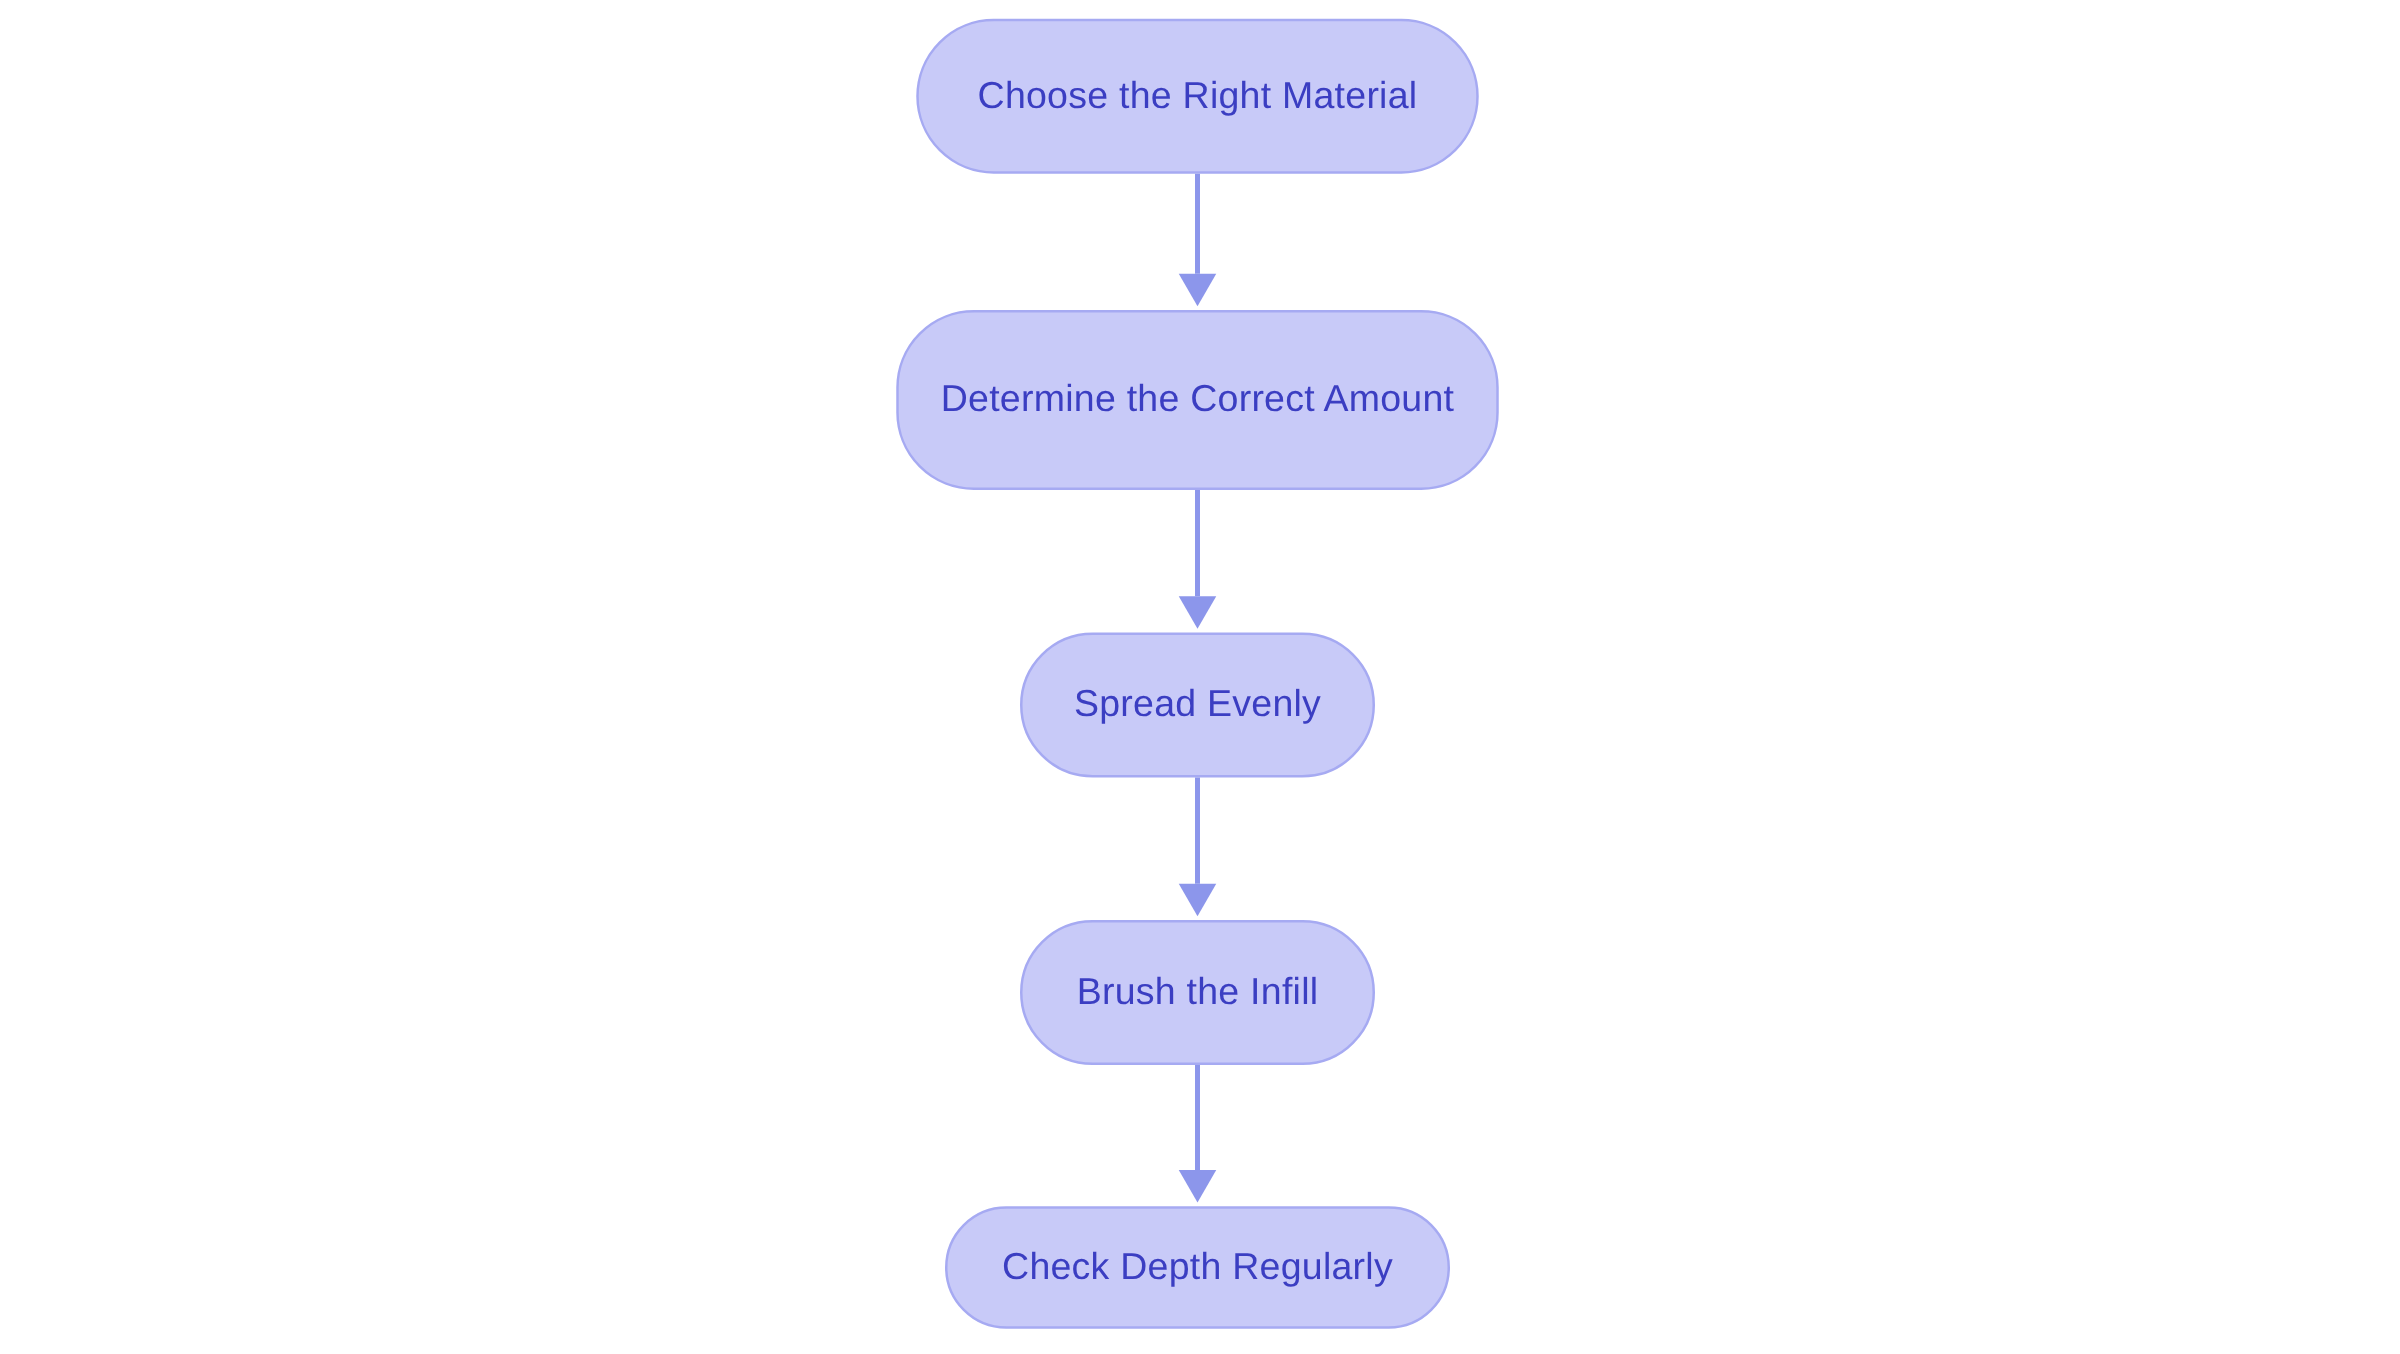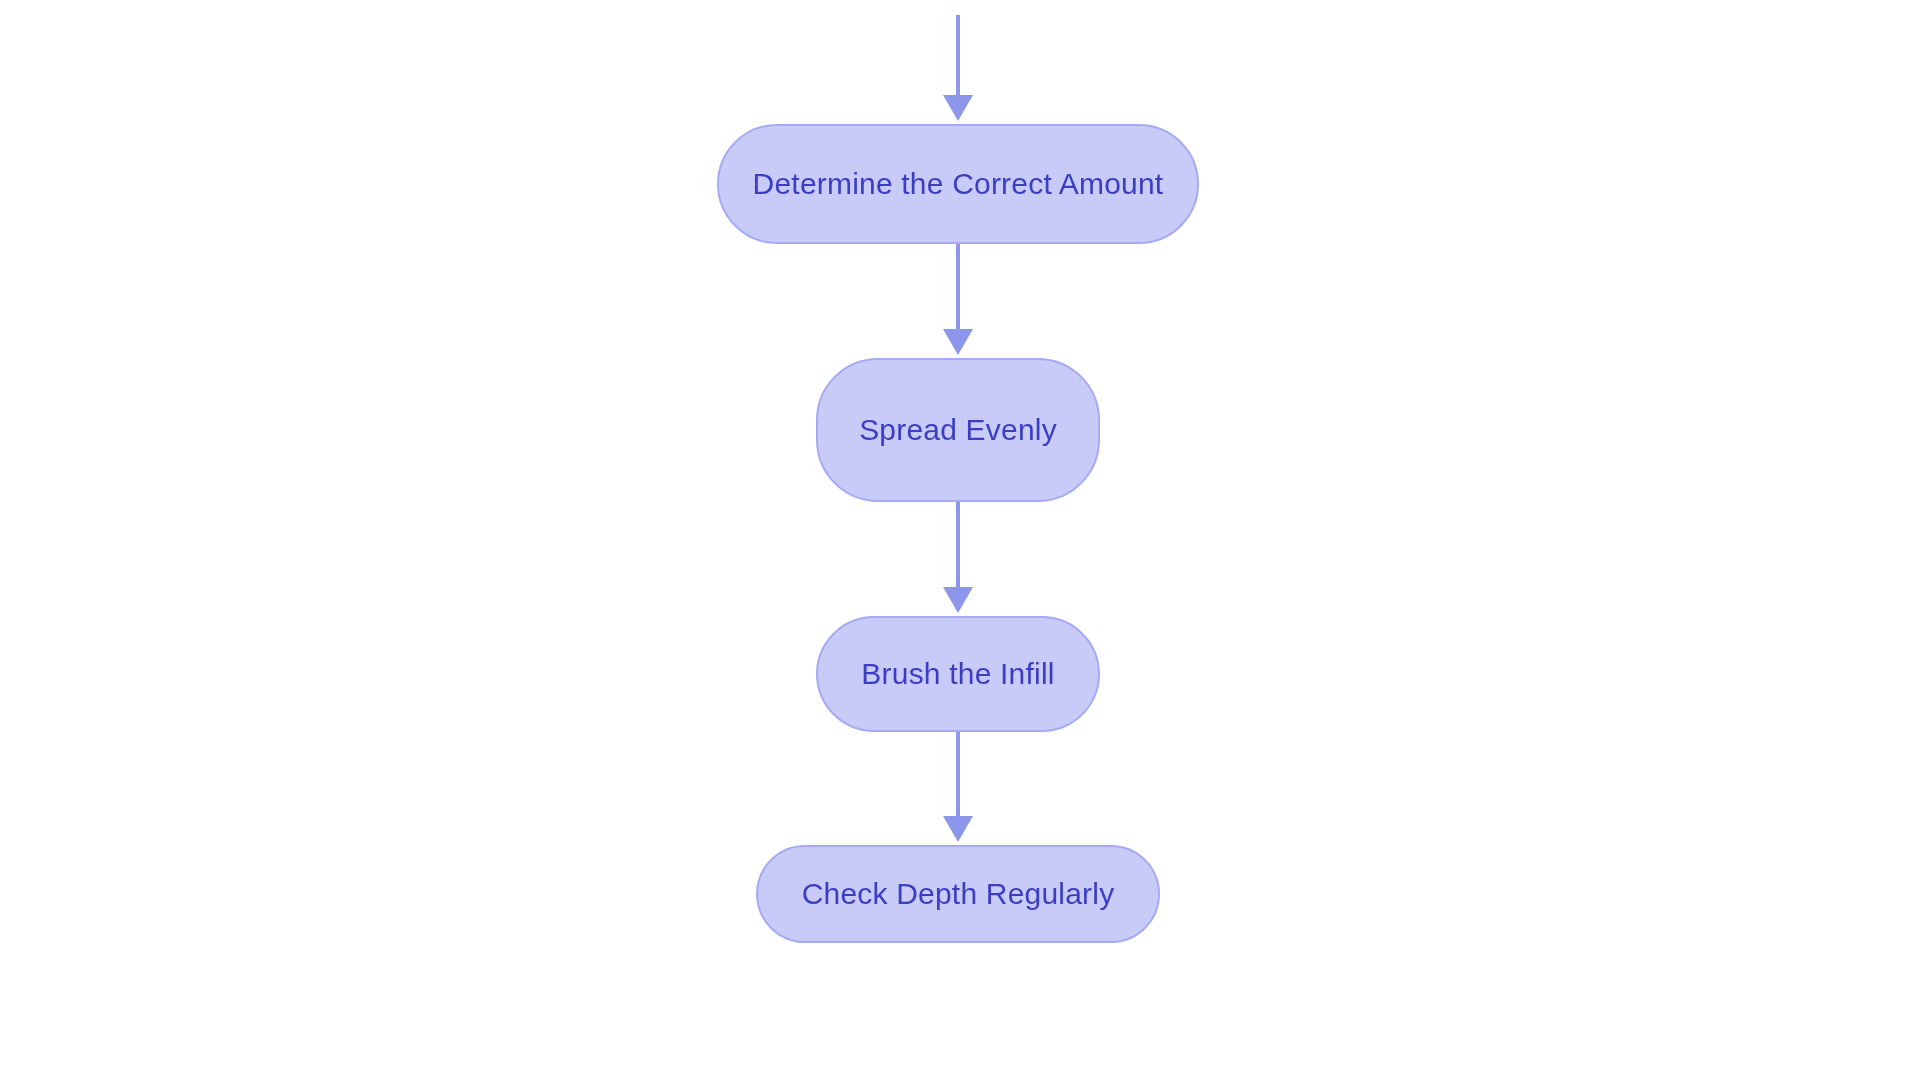--- a/index.html
+++ b/index.html
@@ -36,22 +36,22 @@
     align-items: center;
     justify-content: center;
     box-sizing: border-box;
     color: var(--text-color, #3b3ec2);
     font-size: 30px;
     font-weight: 500;
     letter-spacing: 0.2px;
     white-space: nowrap;
   }
   .node-1 { width: 450px; height: 124px; }
-  .node-2 { width: 482px; height: 120px; }
-  .node-3 { width: 284px; height: 144px; }
+  .node-2 { width: 482px; height: 144px; }
+  .node-3 { width: 284px; height: 116px; }
   .node-4 { width: 284px; height: 116px; }
   .node-5 { width: 404px; height: 98px; }
 
   .connector {
     display: flex;
     flex-direction: column;
     align-items: center;
     justify-content: flex-start;
   }
   .conn-1 { height: 109px; }
@@ -72,20 +72,23 @@
     margin-bottom: 3px;
     flex: 0 0 auto;
   }
 </style>
 </head>
 <body>
 
 <div class="canvas">
   <div class="flow-column">
 
+    <div class="flow-node node-1">
+      <span>Choose the Right Material</span>
+    </div>
 
     <div class="connector conn-1">
       <div class="line"></div>
       <div class="head"></div>
     </div>
 
     <div class="flow-node node-2">
       <span>Determine the Correct Amount</span>
     </div>
 

